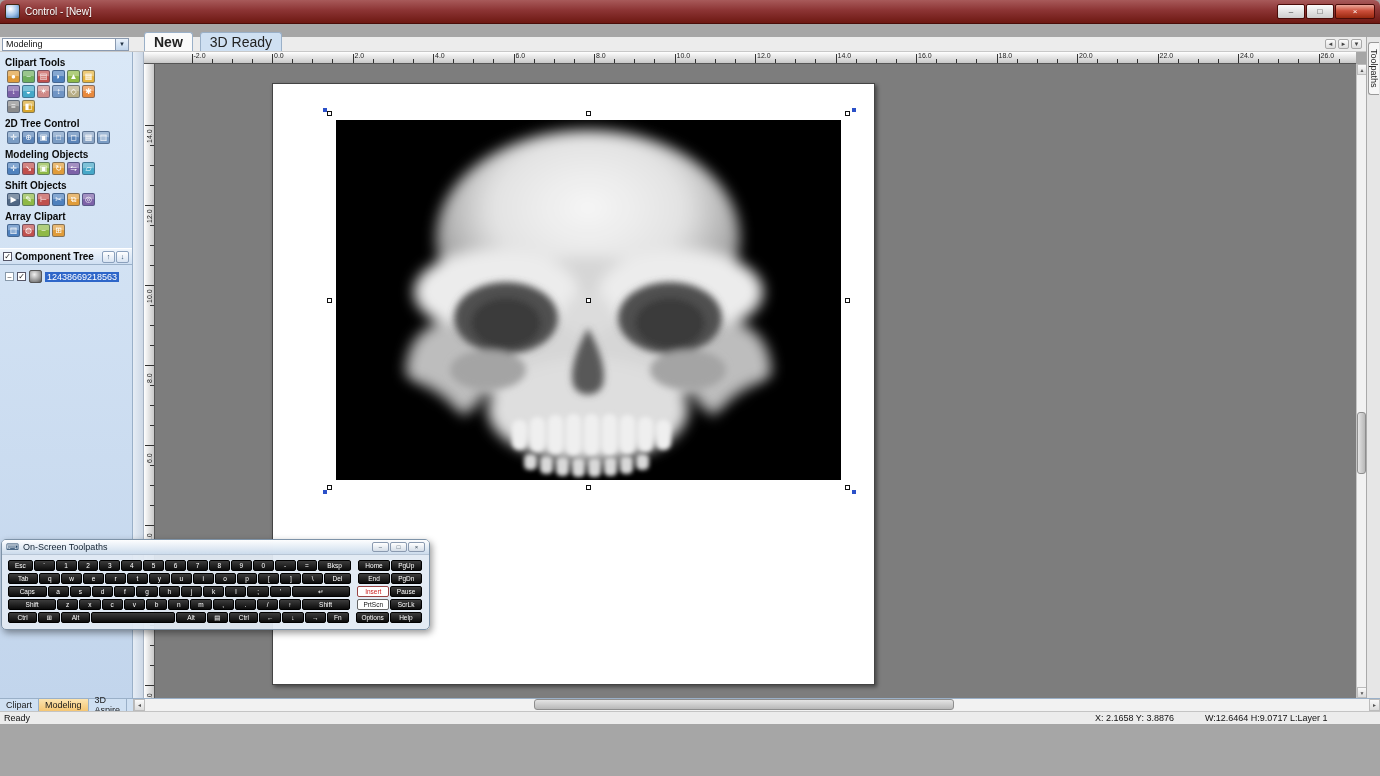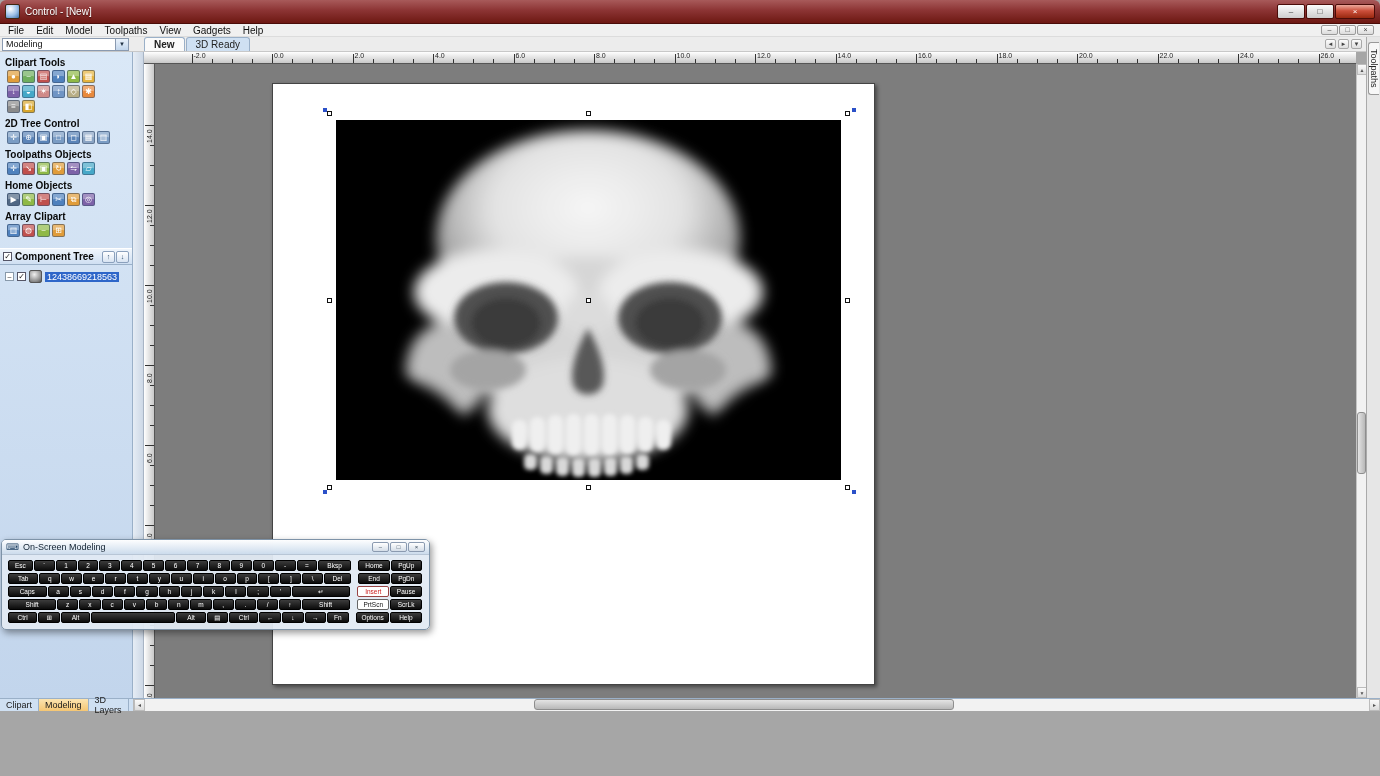--- a/index.html
+++ b/index.html
@@ -27,22 +27,22 @@
     background:linear-gradient(#fbfbfb,#dcdcdc);font-size:7px;line-height:8px;text-align:center;color:#444;}
 
   
   #toolbarrow{position:absolute;left:0;top:37px;width:1380px;height:15px;box-sizing:border-box;background:#ececec;
     border-bottom:1px solid #c8c8c8;display:flex;align-items:center;}
   .combo{width:127px;height:13px;margin-left:2px;background:#fff;border:1px solid #8a9ab0;display:flex;
     align-items:center;font-size:9px;padding-left:3px;box-sizing:border-box;color:#111;}
   .combo-arrow{margin-left:auto;width:12px;height:11px;background:linear-gradient(#eaf2fb,#c2d6ec);
     border-left:1px solid #8a9ab0;font-size:6px;text-align:center;line-height:11px;color:#234;}
   #view-tabs{display:flex;margin-left:15px;height:14px;align-items:flex-end;}
-  .vtab{font-size:10px;padding:1px 9px 1px;border:1px solid #9ab0c8;border-bottom:none;border-radius:3px 3px 0 0;
-    background:#cfe0f2;margin-right:1px;color:#222;}
+  .vtab{font-size:14px;padding:1px 9px 1px;border:1px solid #9ab0c8;border-bottom:none;border-radius:3px 3px 0 0;
+    background:#cfe0f2;margin-right:7px;color:#222;}
   .vtab.active{background:#fafafa;font-weight:bold;}
   .tab-end-controls{margin-left:auto;display:flex;gap:2px;padding-right:18px;}
   .tec{width:11px;height:10px;box-sizing:border-box;border:1px solid #a8a8a8;background:linear-gradient(#fcfcfc,#dedede);
     font-size:6px;line-height:8px;text-align:center;color:#444;border-radius:2px;}
 
   
   #sidebar{position:absolute;left:0;top:52px;width:133px;height:646px;box-sizing:border-box;
     background:linear-gradient(#dae8f7,#c2d5ec);border-right:1px solid #9ab0c8;overflow:hidden;}
   .section-title{font-size:10px;font-weight:bold;margin:5px 0 2px 5px;color:#0a0a0a;}
   .icon-row{display:flex;gap:2px;margin:1px 0 2px 7px;}
@@ -146,36 +146,20 @@
   <div id="titlebar">
     <div class="app-icon"></div>
     <span id="window-title">Control - [New]</span>
     <div class="win-controls">
       <div class="win-btn">–</div>
       <div class="win-btn">□</div>
       <div class="win-btn close">×</div>
     </div>
   </div>
 
-  <div id="menubar">
-    <div id="menu-items" style="display:flex;">
-        <span class="menu-item">File</span>
-        <span class="menu-item">Edit</span>
-        <span class="menu-item">Model</span>
-        <span class="menu-item">Toolpaths</span>
-        <span class="menu-item">View</span>
-        <span class="menu-item">Gadgets</span>
-        <span class="menu-item">Help</span>
-      </div>
-    <div class="mdi-controls">
-      <div class="mdi-btn">–</div>
-      <div class="mdi-btn">□</div>
-      <div class="mdi-btn">×</div>
-    </div>
-  </div>
 
   <div id="toolbarrow">
     <div class="combo">
       <span>Modeling</span>
       <span class="combo-arrow">▼</span>
     </div>
     <div id="view-tabs">
         <span class="vtab active">New</span>
         <span class="vtab">3D Ready</span>
       </div>
@@ -212,30 +196,30 @@
         <div class="section-title">2D Tree Control</div>
         <div class="icon-row">
           <span class="tool-icon" style="background-color: rgb(122, 156, 196);">✛</span>
           <span class="tool-icon" style="background-color: rgb(91, 132, 184);">⊕</span>
           <span class="tool-icon" style="background-color: rgb(91, 132, 184);">▣</span>
           <span class="tool-icon" style="background-color: rgb(122, 156, 196);">□</span>
           <span class="tool-icon" style="background-color: rgb(91, 132, 184);">◻</span>
           <span class="tool-icon" style="background-color: rgb(138, 164, 196);">▦</span>
           <span class="tool-icon" style="background-color: rgb(122, 156, 196);">▥</span>
         </div>
-        <div class="section-title">Toolpaths Objects</div>
+        <div class="section-title">Modeling Objects</div>
         <div class="icon-row">
           <span class="tool-icon" style="background-color: rgb(79, 129, 189);">✛</span>
           <span class="tool-icon" style="background-color: rgb(192, 80, 77);">↘</span>
           <span class="tool-icon" style="background-color: rgb(143, 185, 70);">▣</span>
           <span class="tool-icon" style="background-color: rgb(224, 156, 58);">↻</span>
           <span class="tool-icon" style="background-color: rgb(125, 98, 168);">⇋</span>
           <span class="tool-icon" style="background-color: rgb(70, 168, 200);">▱</span>
         </div>
-        <div class="section-title">Home Objects</div>
+        <div class="section-title">Shift Objects</div>
         <div class="icon-row">
           <span class="tool-icon" style="background-color: rgb(80, 103, 132);">▶</span>
           <span class="tool-icon" style="background-color: rgb(143, 185, 70);">✎</span>
           <span class="tool-icon" style="background-color: rgb(192, 80, 77);">⊢</span>
           <span class="tool-icon" style="background-color: rgb(79, 129, 189);">✂</span>
           <span class="tool-icon" style="background-color: rgb(224, 156, 58);">⧉</span>
           <span class="tool-icon" style="background-color: rgb(125, 98, 168);">◎</span>
         </div>
         <div class="section-title">Array Clipart</div>
         <div class="icon-row">
@@ -464,41 +448,46 @@
   <div id="vscroll">
     <div class="sarrow" style="top:0;left:0;">▲</div>
     <div id="vthumb"></div>
     <div class="sarrow" style="bottom:0;left:0;top:auto;">▼</div>
   </div>
 
   <div id="bottombar">
     <div id="bottom-tabs" style="display:flex;width:133px;flex:none;">
         <span class="btab">Clipart</span>
         <span class="btab active">Modeling</span>
-        <span class="btab">3D Layers</span>
+        <span class="btab">3D Aspire</span>
         <span class="btab">Layers</span>
       </div>
     <div id="hscroll">
       <div class="harrow" style="left:0;">◄</div>
       <div id="hthumb"></div>
       <div class="harrow" style="right:0;">►</div>
     </div>
   </div>
 
+  <div id="statusbar">
+    <span style="left:4px;">Ready</span>
+    <span style="left:1095px;">X: 2.1658 Y: 3.8876</span>
+    <span style="left:1205px;">W:12.6464 H:9.0717 L:Layer 1</span>
+  </div>
 
   <div id="desktop"></div>
 
   <div id="toolpaths-strip">
     <div id="toolpaths-tab">Toolpaths</div>
   </div>
 
   <div id="osk">
     <div id="osk-title">
       <span class="osk-kbicon">⌨</span>
-      <span>On-Screen Modeling</span>
+      <span>On-Screen Toolpaths</span>
       <div class="osk-btns">
         <div class="osk-btn">–</div>
         <div class="osk-btn">□</div>
         <div class="osk-btn">×</div>
       </div>
     </div>
     <div id="osk-body">
         <div class="kb-row">
           <div class="key" style="flex: 1.2 1.2 0px;">Esc</div>
           <div class="key" style="flex: 1 1 0px;">`</div>

